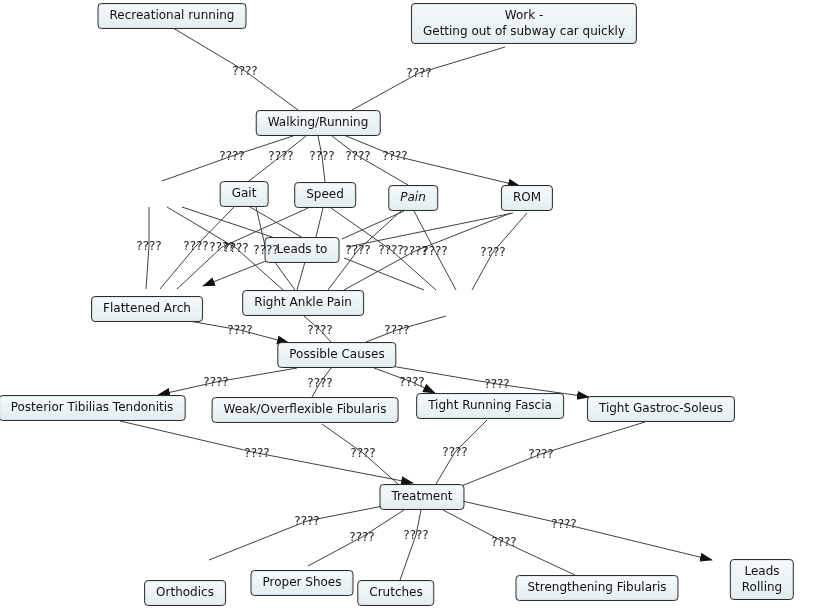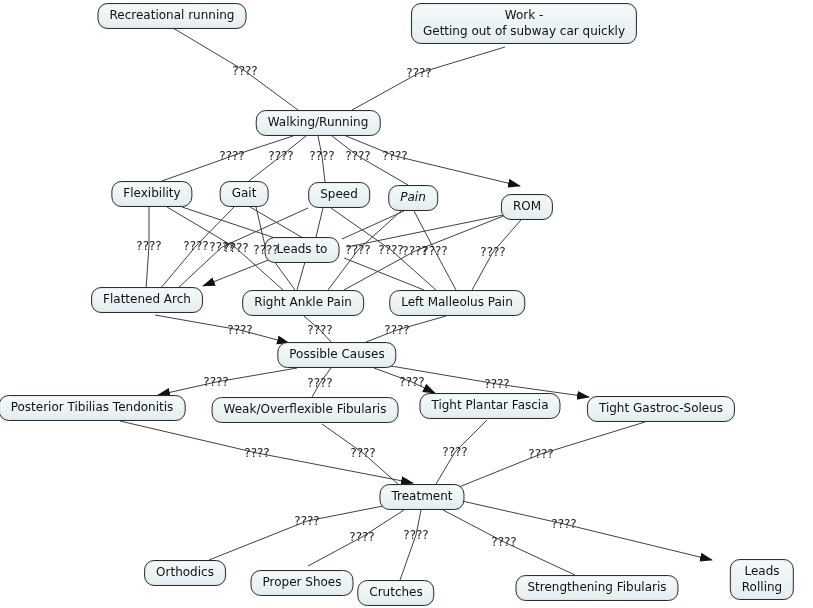--- a/index.html
+++ b/index.html
@@ -10,21 +10,21 @@
     overflow:hidden;
     font-family:"DejaVu Sans","Liberation Sans",sans-serif;
   }
   #edges{position:absolute;left:0;top:0;width:813px;height:608px;}
   .node{
     position:absolute;
     transform:translateX(-50%);
     box-sizing:border-box;
     padding:4px 11px;
     border:1px solid #2d2d2d;
-    border-radius:10px;
+    border-radius:4px;
     background:linear-gradient(180deg,#f5fafb 0%,#e3edf0 100%);
     color:#111111;
     font-size:12px;
     line-height:1.3;
     text-align:center;
     white-space:pre-line;
     box-shadow:0 0 0 1px rgba(210,225,230,0.55) inset;
   }
   .edge-label{
     position:absolute;
@@ -83,36 +83,34 @@
       <polyline points="383,506 307,521 209,560" fill="none" stroke="#404040" stroke-width="1"></polyline>
       <polyline points="404,510 362,537 308,566" fill="none" stroke="#404040" stroke-width="1"></polyline>
       <polyline points="421,510 416,535 400,580" fill="none" stroke="#404040" stroke-width="1"></polyline>
       <polyline points="443,510 504,542 575,575" fill="none" stroke="#404040" stroke-width="1"></polyline>
       <polyline points="462,501 564,524 712,560" fill="none" stroke="#404040" stroke-width="1" marker-end="url(#arrowhead)"></polyline>
     </svg>
 <div class="node" style="left: 172px; top: 3px;">Recreational running</div>
     <div class="node" style="left: 318px; top: 110px;">Walking/Running</div>
     <div class="node" style="left: 524px; top: 3px;">Work -
 Getting out of subway car quickly</div>
-    <div class="node" style="left: 152px; top: 181px;">Flexibility</div>
     <div class="node" style="left: 244px; top: 181px;">Gait</div>
-    <div class="node" style="left: 325px; top: 182px; margin-left: 14px;">Speed</div>
+    <div class="node" style="left: 325px; top: 182px;">Speed</div>
     <div class="node" style="left: 413px; top: 185px; font-style: italic;">Pain</div>
-    <div class="node" style="left: 527px; top: 194px;">ROM</div>
+    <div class="node" style="left: 527px; top: 185px;">ROM</div>
     <div class="node" style="left: 302px; top: 237px;">Leads to</div>
-    <div class="node" style="left: 147px; top: 287px;">Flattened Arch</div>
+    <div class="node" style="left: 147px; top: 296px;">Flattened Arch</div>
     <div class="node" style="left: 303px; top: 290px;">Right Ankle Pain</div>
-    <div class="node" style="left: 457px; top: 290px;">Left Malleolus Pain</div>
     <div class="node" style="left: 337px; top: 342px;">Possible Causes</div>
     <div class="node" style="left: 92px; top: 395px;">Posterior Tibilias Tendonitis</div>
     <div class="node" style="left: 305px; top: 397px;">Weak/Overflexible Fibularis</div>
-    <div class="node" style="left: 490px; top: 393px;">Tight Plantar Fascia</div>
+    <div class="node" style="left: 490px; top: 393px;">Tight Running Fascia</div>
     <div class="node" style="left: 661px; top: 396px;">Tight Gastroc-Soleus</div>
     <div class="node" style="left: 422px; top: 484px;">Treatment</div>
-    <div class="node" style="left: 185px; top: 560px;">Orthodics</div>
+    <div class="node" style="left: 185px; top: 580px;">Orthodics</div>
     <div class="node" style="left: 302px; top: 570px;">Proper Shoes</div>
     <div class="node" style="left: 396px; top: 580px;">Crutches</div>
     <div class="node" style="left: 597px; top: 575px;">Strengthening Fibularis</div>
     <div class="node" style="left: 762px; top: 559px;">Leads Rolling</div>
     <div class="edge-label" style="left: 245px; top: 71px;">????</div>
     <div class="edge-label" style="left: 419px; top: 73px;">????</div>
     <div class="edge-label" style="left: 232px; top: 156px;">????</div>
     <div class="edge-label" style="left: 281px; top: 156px;">????</div>
     <div class="edge-label" style="left: 322px; top: 156px;">????</div>
     <div class="edge-label" style="left: 358px; top: 156px;">????</div>

